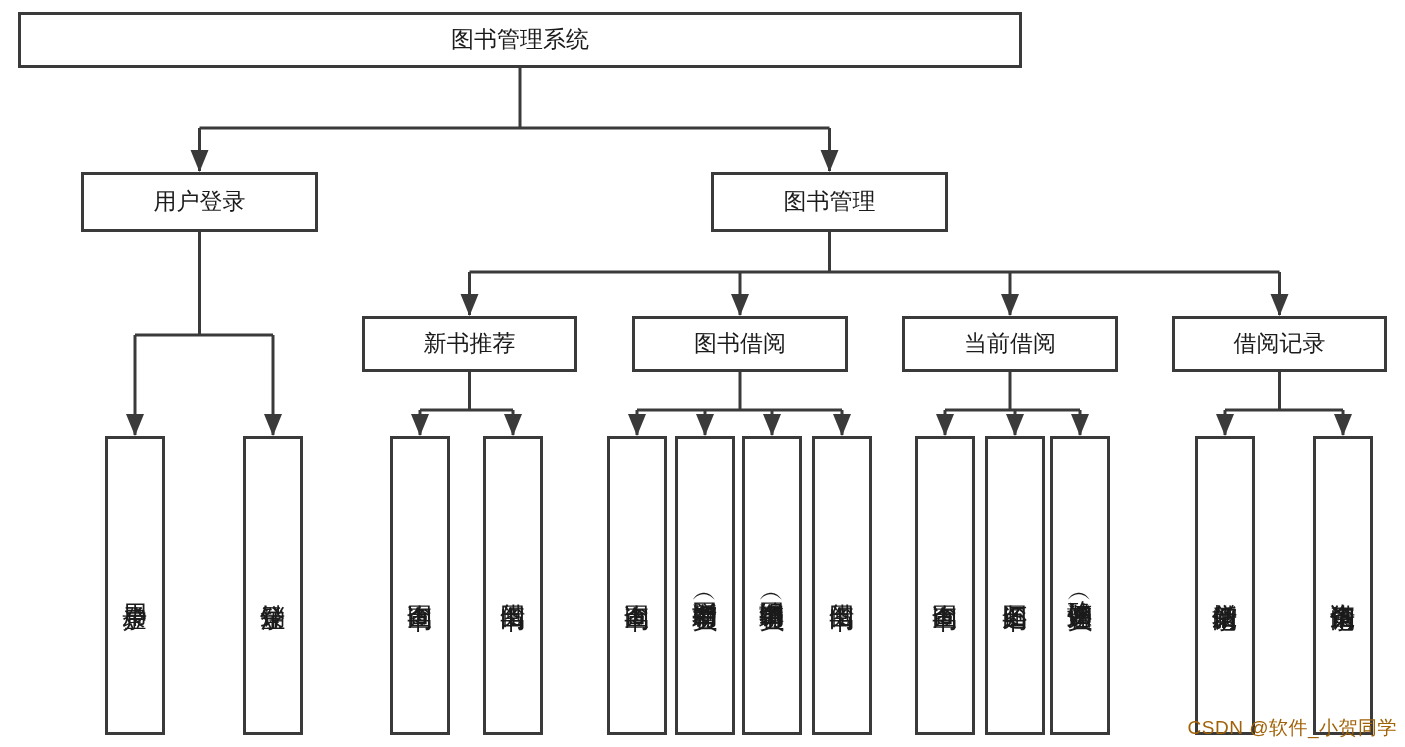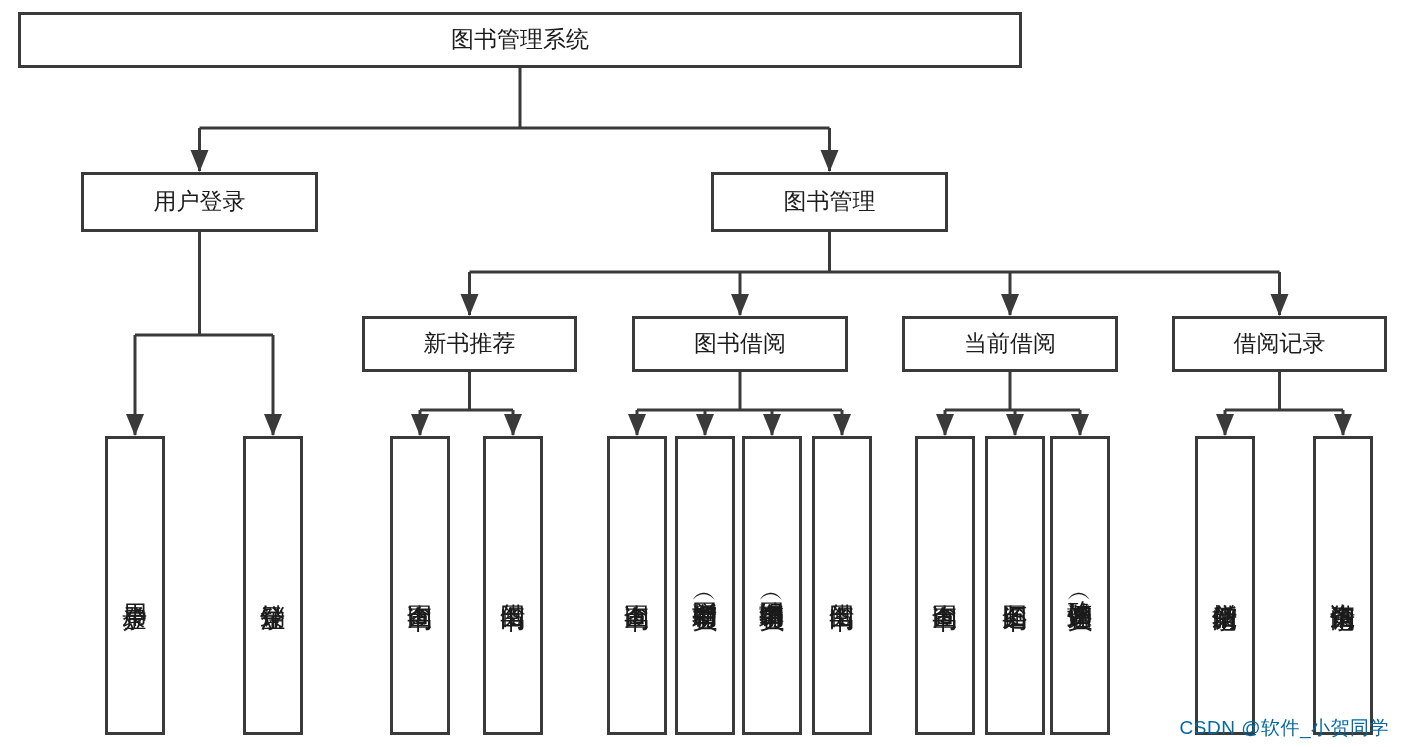--- a/index.html
+++ b/index.html
@@ -64,25 +64,25 @@
     text-orientation: upright;
     font-family: "Liberation Sans", "DejaVu Sans", sans-serif;
     font-size: 25px;
     line-height: 1.06;
     color: #1b1b1b;
     letter-spacing: 1px;
     white-space: nowrap;
   }
   .watermark {
     position: absolute;
-    right: 16px;
+    right: 8px;
     bottom: 6px;
     font-family: "Liberation Sans", "DejaVu Sans", sans-serif;
     font-size: 19px;
-    color: #0369a1;
+    color: #a16207;
     white-space: nowrap;
     letter-spacing: 0.5px;
   }
 </style>
 </head>
 <body>
 
 <div id="diagram-root">
   <svg id="flow" viewBox="0 0 1405 747">
     <g id="connectors">

